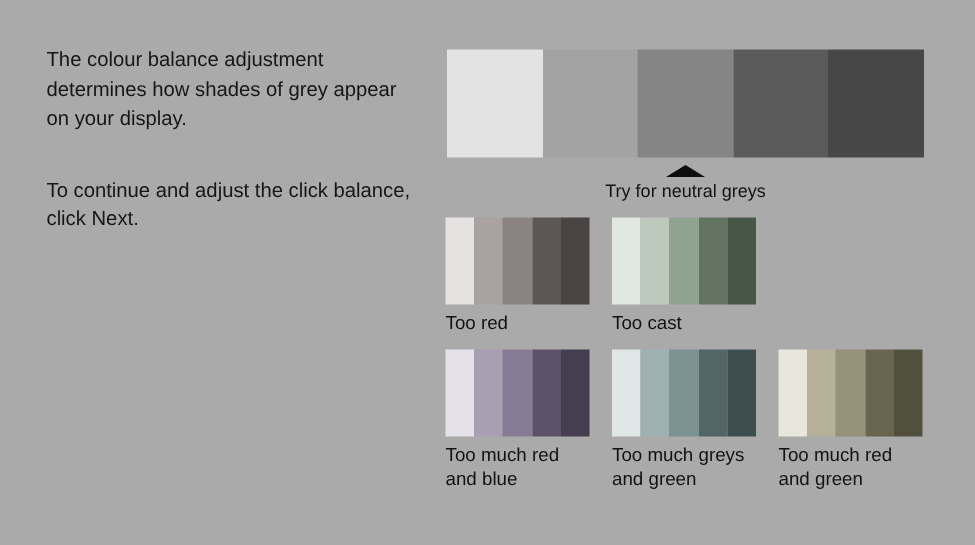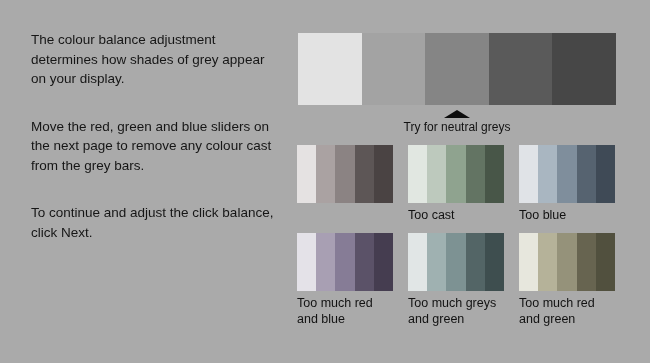--- a/index.html
+++ b/index.html
@@ -111,21 +111,20 @@
     white-space: pre-line;
   }
 </style>
 </head>
 <body style="background-color: rgb(170, 170, 170);">
 
 <div id="screen">
 
   <div class="instructions">
     <p class="para">The colour balance adjustment determines how shades of grey appear on your display.</p>
-    <p class="para">Move the red, green and blue sliders on the next page to remove any colour cast from the grey bars.</p>
     <p class="para">To continue and adjust the click balance, click Next.</p>
   </div>
 
   <div class="right-panel">
 
     <div class="main-ramp">
       <div class="sw" style="background-color: rgb(227, 227, 227);"></div>
       <div class="sw" style="background-color: rgb(163, 163, 163);"></div>
       <div class="sw" style="background-color: rgb(133, 133, 133);"></div>
       <div class="sw" style="background-color: rgb(90, 90, 90);"></div>
@@ -142,43 +141,34 @@
       <div class="group-row row1">
 
         <div class="group">
           <div class="strip">
             <div class="sw" style="background-color: rgb(229, 226, 226);"></div>
             <div class="sw" style="background-color: rgb(170, 162, 162);"></div>
             <div class="sw" style="background-color: rgb(139, 131, 131);"></div>
             <div class="sw" style="background-color: rgb(93, 86, 86);"></div>
             <div class="sw" style="background-color: rgb(74, 67, 67);"></div>
           </div>
+          <div class="glabel">Too red</div>
         </div>
 
         <div class="group">
           <div class="strip">
             <div class="sw" style="background-color: rgb(225, 231, 225);"></div>
             <div class="sw" style="background-color: rgb(189, 201, 189);"></div>
             <div class="sw" style="background-color: rgb(143, 163, 143);"></div>
             <div class="sw" style="background-color: rgb(99, 116, 99);"></div>
             <div class="sw" style="background-color: rgb(72, 86, 72);"></div>
           </div>
           <div class="glabel">Too cast</div>
         </div>
 
-        <div class="group">
-          <div class="strip">
-            <div class="sw" style="background-color: rgb(224, 227, 231);"></div>
-            <div class="sw" style="background-color: rgb(169, 182, 193);"></div>
-            <div class="sw" style="background-color: rgb(127, 142, 156);"></div>
-            <div class="sw" style="background-color: rgb(86, 99, 112);"></div>
-            <div class="sw" style="background-color: rgb(63, 74, 86);"></div>
-          </div>
-          <div class="glabel">Too blue</div>
-        </div>
 
       </div>
 
       <div class="group-row row2">
 
         <div class="group">
           <div class="strip">
             <div class="sw" style="background-color: rgb(228, 226, 232);"></div>
             <div class="sw" style="background-color: rgb(168, 159, 179);"></div>
             <div class="sw" style="background-color: rgb(134, 124, 150);"></div>

